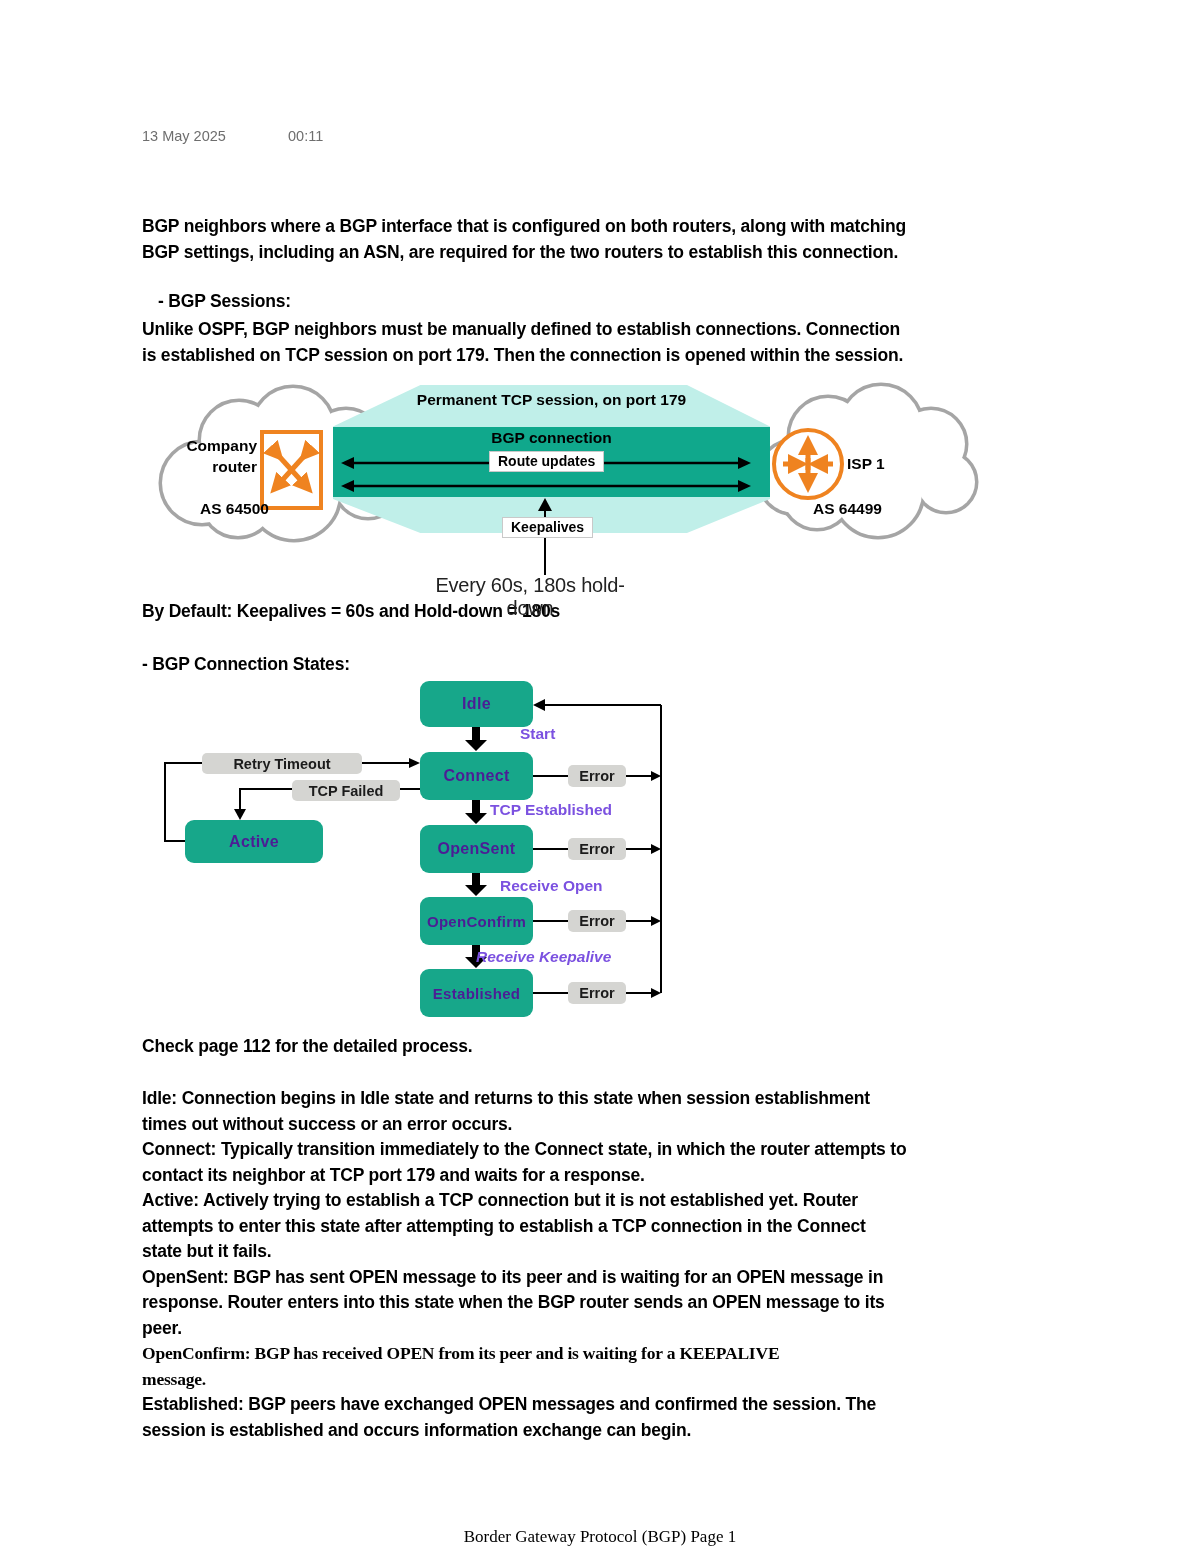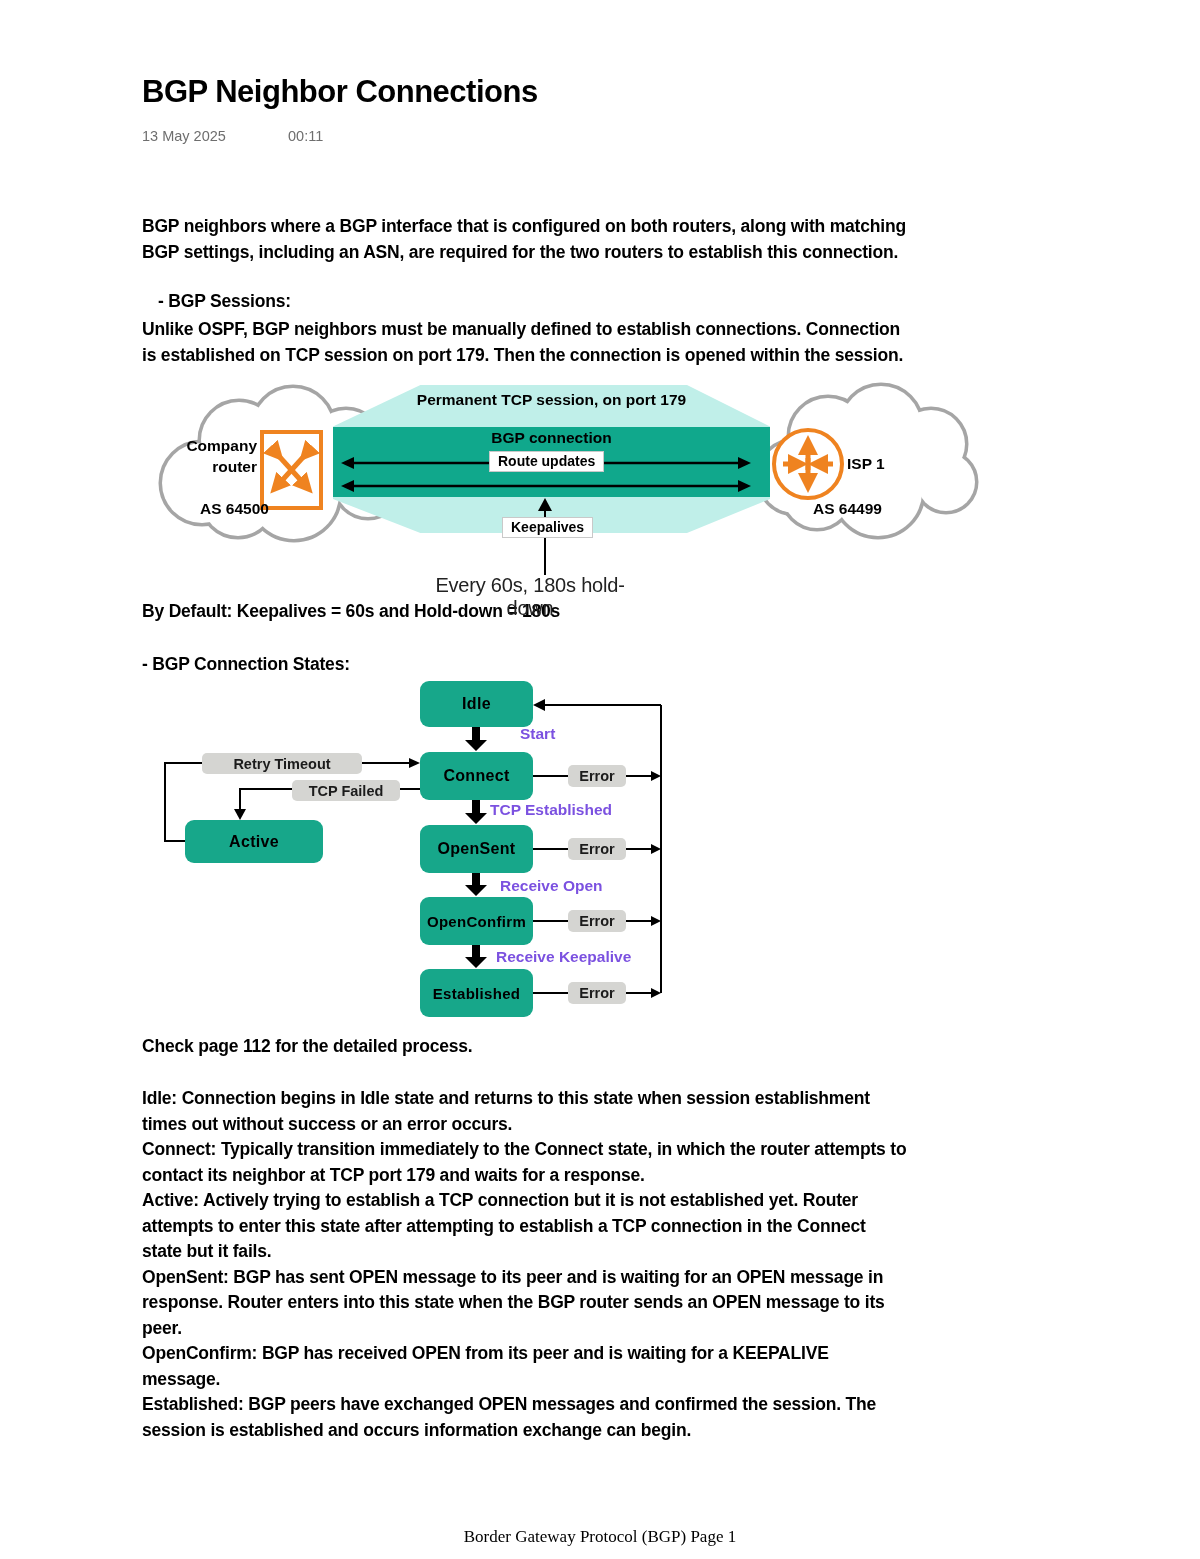--- a/index.html
+++ b/index.html
@@ -23,35 +23,34 @@
         padding:0 8px;line-height:19px;color:#000;white-space:nowrap;z-index:4;}
   .cl{position:absolute;font-weight:700;font-size:15.5px;color:#000;z-index:5;line-height:21px;}
   #switch-icon{left:115px;top:47px;width:55px;height:72px;border:4px solid #ef8320;background:#fff;z-index:5;}
   #router-icon{left:627px;top:45px;width:64px;height:64px;border:4px solid #ef8320;border-radius:50%;
                background:#fff;z-index:5;}
   #caption1{left:270px;top:191px;width:230px;text-align:center;font-size:20px;font-weight:400;
             color:#222;letter-spacing:-0.2px;z-index:4;}
   
   #d2{left:160px;top:678px;width:520px;height:348px;}
   #d2 svg{position:absolute;left:0;top:0;z-index:0;overflow:visible;}
-  .state{position:absolute;background:#17a78a;border-radius:9px;color:#000000;font-weight:700;
+  .state{position:absolute;background:#17a78a;border-radius:9px;color:#4c1d95;font-weight:700;
          font-size:16px;display:flex;align-items:center;justify-content:center;
          letter-spacing:.3px;z-index:1;}
   .evt{position:absolute;background:#d5d5d2;border-radius:5px;color:#1b1b1b;font-weight:700;
        font-size:14.5px;display:flex;align-items:center;justify-content:center;z-index:1;}
   .trans{position:absolute;color:#7b51e0;font-weight:700;font-size:15.5px;white-space:nowrap;z-index:1;}
   #footer{left:0;right:0;top:1527px;text-align:center;font-family:"Liberation Serif",serif;
           font-size:17px;font-weight:400;color:#000;}
 </style>
 </head>
 <body>
 
 <div id="page">
 
-  <div id="title" class="abs">BGP Neighbor Connections</div>
   <div class="abs meta" style="left:142px;">13 May 2025</div>
   <div class="abs meta" style="left:288px;">00:11</div>
 
   <div class="abs bodytext" style="left:142px;top:214px;">BGP neighbors where a BGP interface that is configured on both routers, along with matching
 BGP settings, including an ASN, are required for the two routers to establish this connection.</div>
   <div class="abs bodytext" style="left:142px;top:289px;margin-left:16px;">- BGP Sessions:</div>
   <div class="abs bodytext" style="left:142px;top:317px;">Unlike OSPF, BGP neighbors must be manually defined to establish connections. Connection
 is established on TCP session on port 179. Then the connection is opened within the session.</div>
 
   <div id="d1" class="abs">
@@ -194,36 +193,36 @@
     <div class="evt" style="left:42px;top:75px;width:160px;height:21px;">Retry Timeout</div>
     <div class="evt" style="left:132px;top:102px;width:108px;height:21px;">TCP Failed</div>
     <div class="evt" style="left:408px;top:87px;width:58px;height:22px;">Error</div>
     <div class="evt" style="left:408px;top:160px;width:58px;height:22px;">Error</div>
     <div class="evt" style="left:408px;top:232px;width:58px;height:22px;">Error</div>
     <div class="evt" style="left:408px;top:304px;width:58px;height:22px;">Error</div>
 
     <div class="trans" style="left:360px;top:47px;">Start</div>
     <div class="trans" style="left:330px;top:123px;">TCP Established</div>
     <div class="trans" style="left:340px;top:199px;">Receive Open</div>
-    <div class="trans" style="left:336px;top:270px;">Receive Keepalive</div>
+    <div class="trans" style="left:316px;top:270px;font-style:italic;">Receive Keepalive</div>
   </div>
 
   <div class="abs bodytext" style="left:142px;top:1034px;">Check page 112 for the detailed process.</div>
 
   <div class="abs" style="left:142px;top:1086px;">
     <div class="bodytext" style="position:static;">Idle: Connection begins in Idle state and returns to this state when session establishment
 times out without success or an error occurs.</div>
     <div class="bodytext" style="position:static;">Connect: Typically transition immediately to the Connect state, in which the router attempts to
 contact its neighbor at TCP port 179 and waits for a response.</div>
     <div class="bodytext" style="position:static;">Active: Actively trying to establish a TCP connection but it is not established yet. Router
 attempts to enter this state after attempting to establish a TCP connection in the Connect
 state but it fails.</div>
     <div class="bodytext" style="position:static;">OpenSent: BGP has sent OPEN message to its peer and is waiting for an OPEN message in
 response. Router enters into this state when the BGP router sends an OPEN message to its
 peer.</div>
-    <div class="bodytext" style="position:static;">OpenConfirm: BGP has received OPEN from its peer and is waiting for a KEEPALIVE
+    <div class="bodytext" style="position:static;font-family:Liberation Serif, serif;">OpenConfirm: BGP has received OPEN from its peer and is waiting for a KEEPALIVE
 message.</div>
     <div class="bodytext" style="position:static;">Established: BGP peers have exchanged OPEN messages and confirmed the session. The
 session is established and occurs information exchange can begin.</div>
   </div>
 
   <div id="footer" class="abs">Border Gateway Protocol (BGP) Page 1</div>
 </div>
 
 </body></html>

